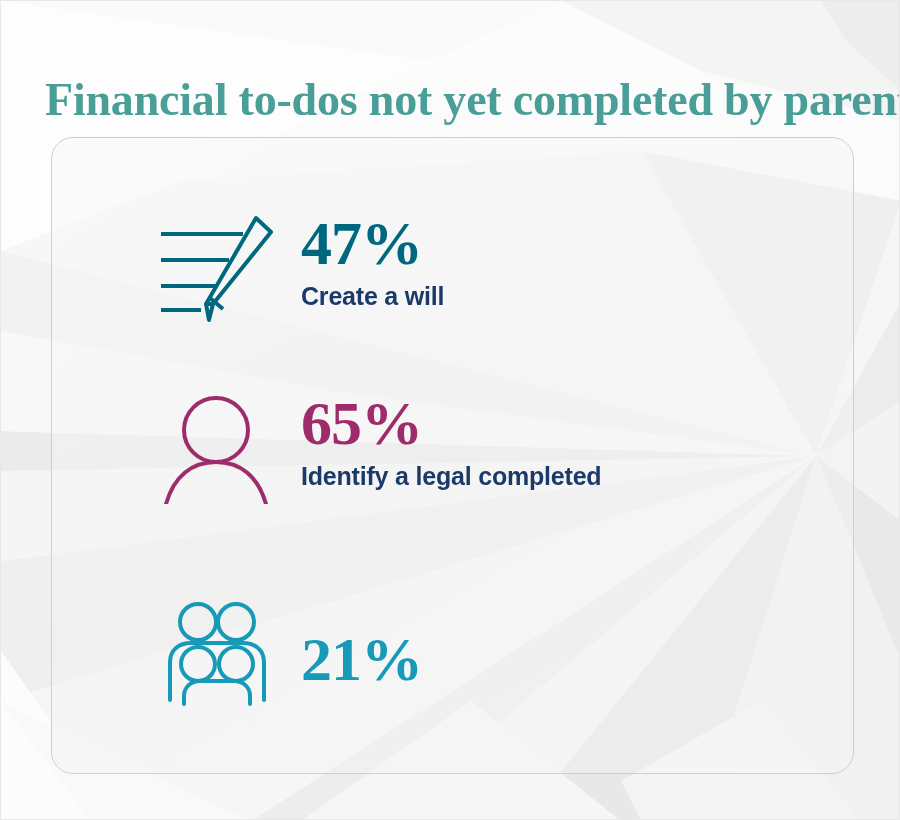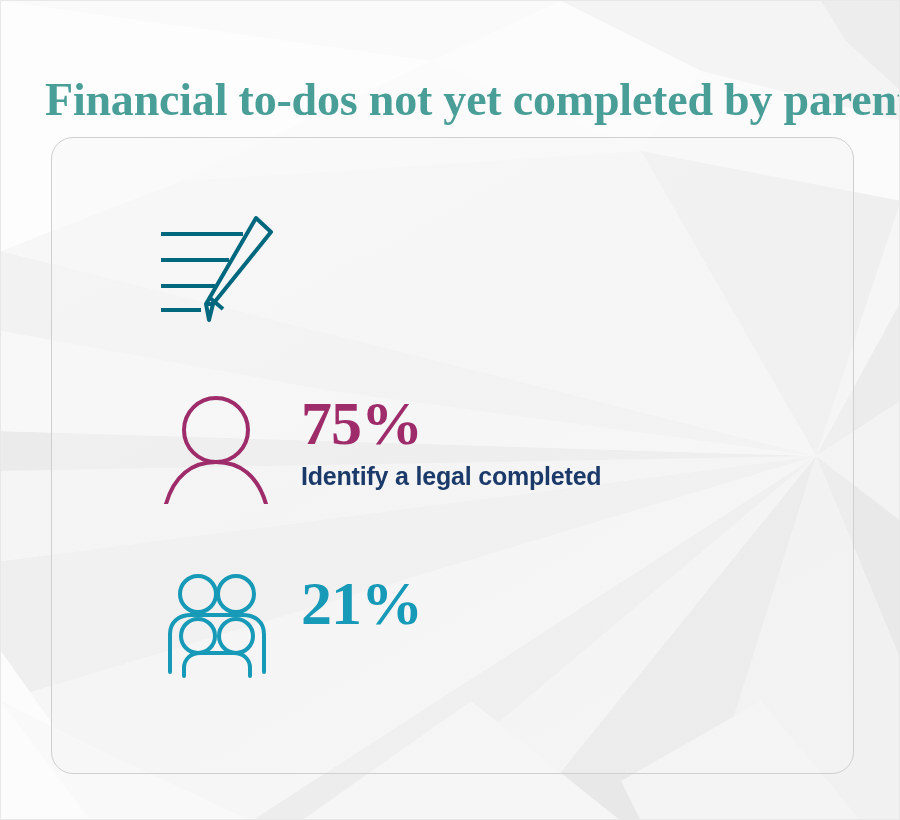--- a/index.html
+++ b/index.html
@@ -67,21 +67,21 @@
   
   .stat-row {
     position: absolute;
     left: 0;
     display: flex;
     align-items: flex-start;
     z-index: 4;
   }
   #row-0 { top: 204px; left: 152px; }
   #row-1 { top: 384px; left: 152px; }
-  #row-2 { top: 564px; left: 152px; }
+  #row-2 { top: 592px; left: 152px; align-items: center; }
 
   .stat-icon {
     width: 126px;
     height: 126px;
     flex: 0 0 126px;
     display: flex;
     align-items: center;
     justify-content: center;
   }
 
@@ -172,31 +172,35 @@
       <svg width="118" height="112" viewBox="0 0 118 112" fill="none" stroke="#00687e" stroke-width="4" stroke-linecap="butt" stroke-linejoin="round">
         <line x1="4" y1="22" x2="86" y2="22"></line>
         <line x1="4" y1="48" x2="72" y2="48"></line>
         <line x1="4" y1="74" x2="58" y2="74"></line>
         <line x1="4" y1="98" x2="44" y2="98"></line>
         <path d="M99 6 L114 20 L56 92 L52 108 L49 92 Z"></path>
         <line x1="56" y1="92" x2="49" y2="92"></line>
         <path d="M53 86 L66 97"></path>
       </svg>
     </div>
+    <div class="stat-text">
+      <div class="stat-value" style="color:#00687e">47%</div>
+      <div class="stat-label">Create a will</div>
+    </div>
   </div>
 
   <div class="stat-row" id="row-1">
     <div class="stat-icon">
       <svg width="112" height="112" viewBox="0 0 112 112" fill="none" stroke="#9e2c6b" stroke-width="4" stroke-linecap="round">
         <circle cx="56" cy="38" r="32"></circle>
         <path d="M6 112 C14 84 32 70 56 70 C80 70 98 84 106 112"></path>
       </svg>
     </div>
     <div class="stat-text">
-      <div class="stat-value" style="color:#9e2c6b">75%</div>
+      <div class="stat-value" style="color:#9e2c6b">65%</div>
       <div class="stat-label">Identify a legal completed</div>
     </div>
   </div>
 
   <div class="stat-row" id="row-2">
     <div class="stat-icon">
       <svg width="112" height="112" viewBox="0 0 112 112" fill="none" stroke="#1799b8" stroke-width="4" stroke-linecap="round" stroke-linejoin="round">
 
         <circle cx="38" cy="22" r="18"></circle>
         <circle cx="76" cy="22" r="18"></circle>

